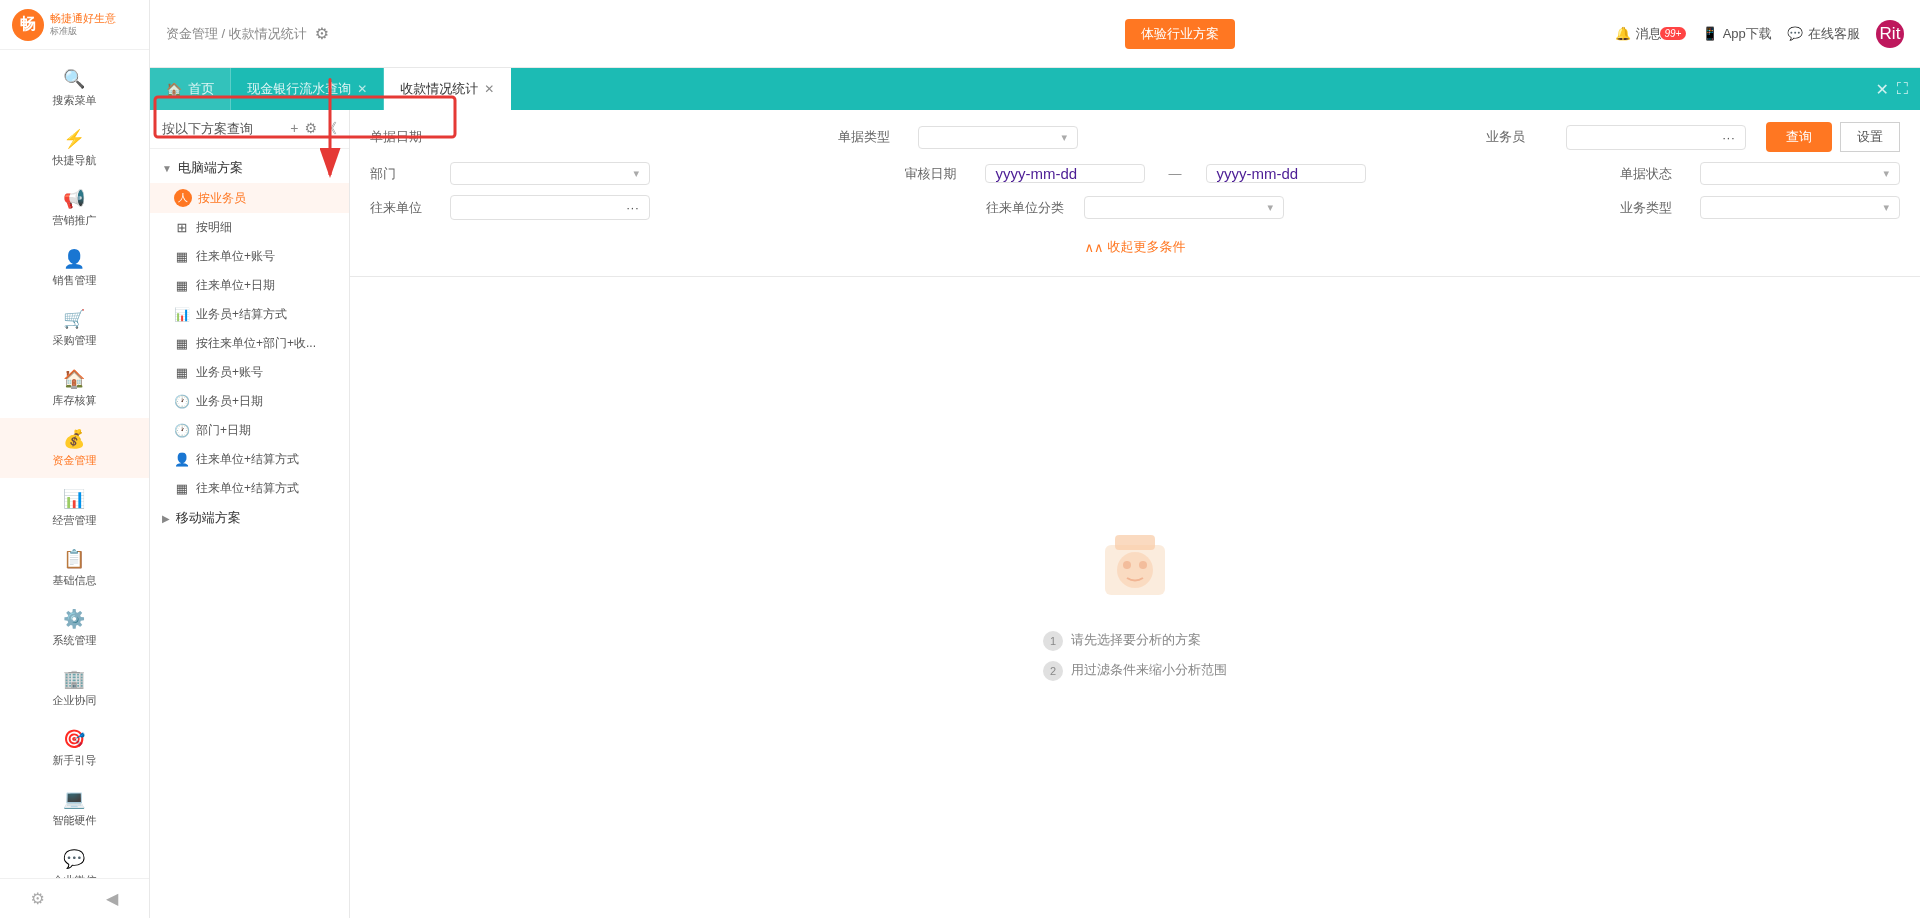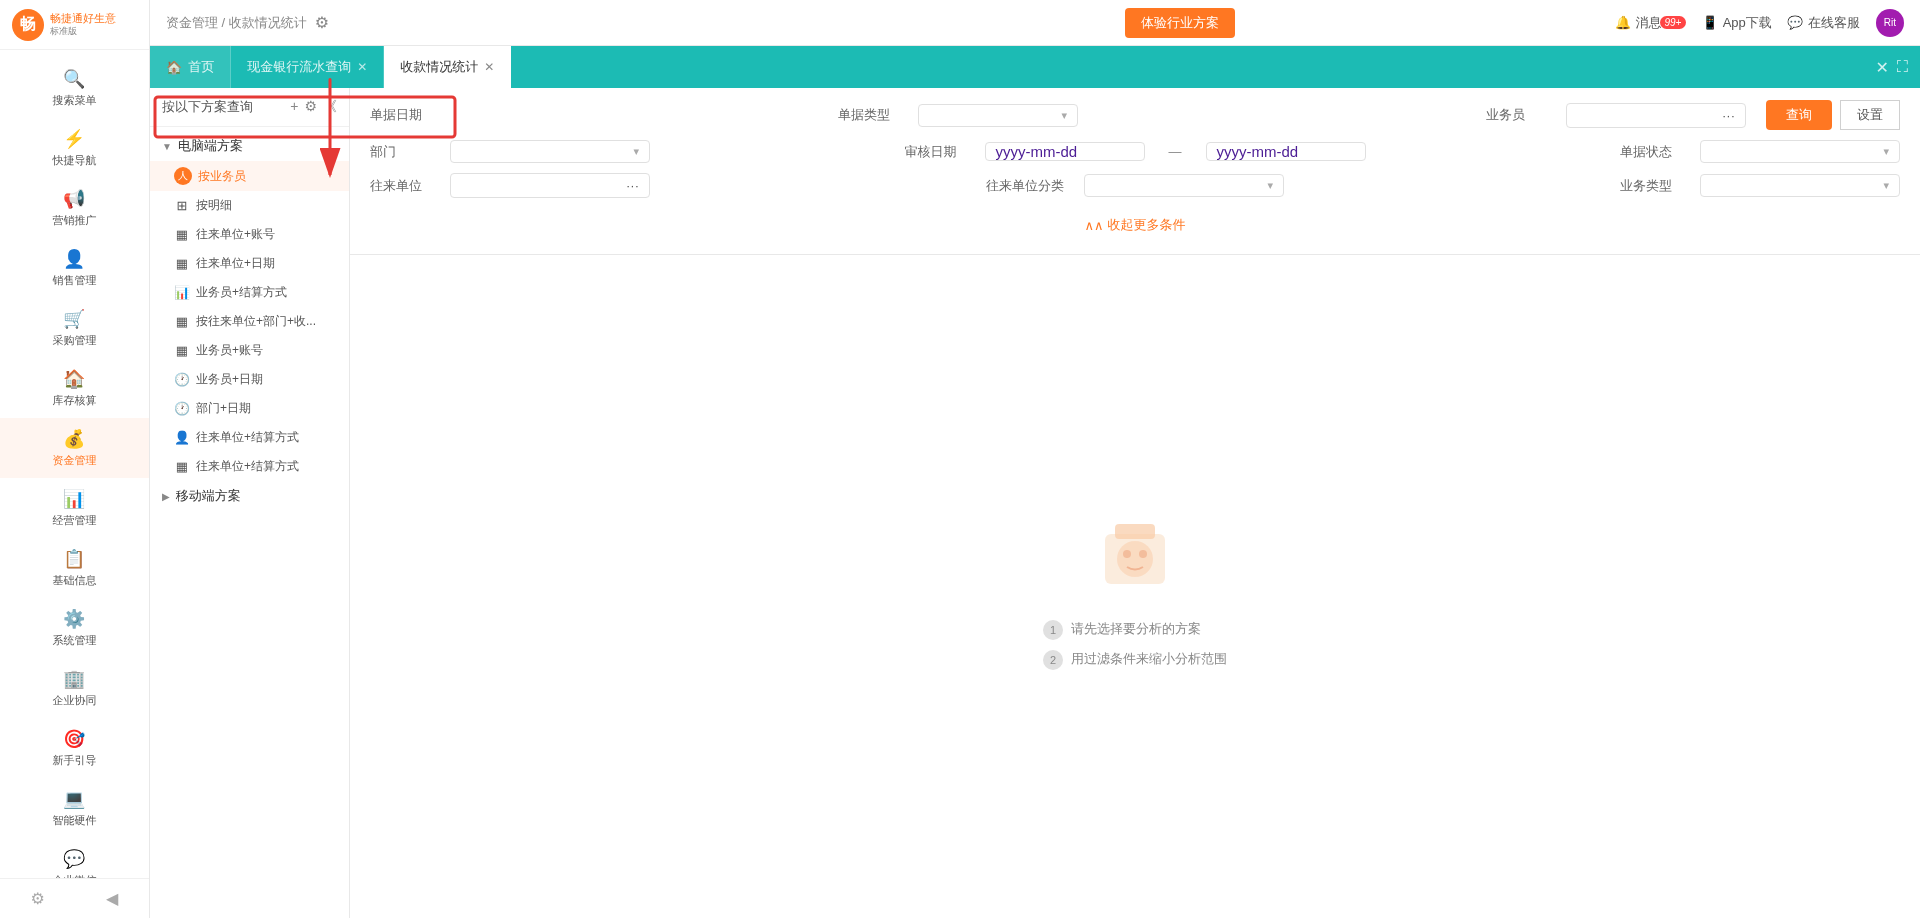--- a/index.html
+++ b/index.html
@@ -16,21 +16,21 @@
     .nav-item.active { color: #ff7722; background: #fff5f0; }
     .nav-item .nav-icon { font-size: 18px; margin-bottom: 3px; }
     .nav-item .nav-label { font-size: 11px; }
     .sidebar-bottom { padding: 10px 0; border-top: 1px solid #f0f0f0; display: flex; justify-content: space-around; align-items: center; }
     .sidebar-bottom-btn { color: #aaa; font-size: 16px; cursor: pointer; }
 
     
     .main { flex: 1; display: flex; flex-direction: column; overflow: hidden; }
 
     
-    .topbar { height: 46px; background: #fff; display: flex; align-items: center; padding: 0 16px; border-bottom: 1px solid #e8e8e8; justify-content: space-between; }
+    .topbar { height: 68px; background: #fff; display: flex; align-items: center; padding: 0 16px; border-bottom: 1px solid #e8e8e8; justify-content: space-between; }
     .topbar-left { display: flex; align-items: center; gap: 8px; }
     .topbar-breadcrumb { color: #888; font-size: 13px; }
     .topbar-gear { color: #888; font-size: 16px; cursor: pointer; }
     .topbar-trial-btn { background: #ff7722; color: #fff; border: none; padding: 6px 16px; border-radius: 4px; font-size: 13px; cursor: pointer; margin-left: 35px; }
     .topbar-right { display: flex; align-items: center; gap: 16px; color: #555; font-size: 13px; }
     .topbar-right .badge { background: #ff4444; color: #fff; border-radius: 10px; font-size: 10px; padding: 1px 5px; margin-left: -6px; vertical-align: top; font-style: italic; }
     .topbar-right-item { display: flex; align-items: center; gap: 4px; cursor: pointer; }
 
     
     .tabbar { height: 42px; background: #1cbbb4; display: flex; align-items: center; padding: 0 0; position: relative; }
@@ -189,21 +189,21 @@
       </div>
       <div class="topbar-right-item">
         <span>📱</span>
         <span>App下载</span>
       </div>
       <div class="topbar-right-item">
         <span>💬</span>
         <span>在线客服</span>
       </div>
       <div class="topbar-right-item">
-        <div style="width:28px;height:28px;background:#a21caf;border-radius:50%;display:flex;align-items:center;justify-content:center;color:#fff;font-size:10px;text-align:center;">Rit</div>
+        <div style="width:28px;height:28px;background:#be185d;border-radius:50%;display:flex;align-items:center;justify-content:center;color:#fff;font-size:17px;text-align:center;">Rit</div>
       </div>
     </div>
   </div>
 
   <div class="tabbar">
     <div class="tab home">
       <span>🏠</span>
       <span>首页</span>
     </div>
     <div class="tab">

